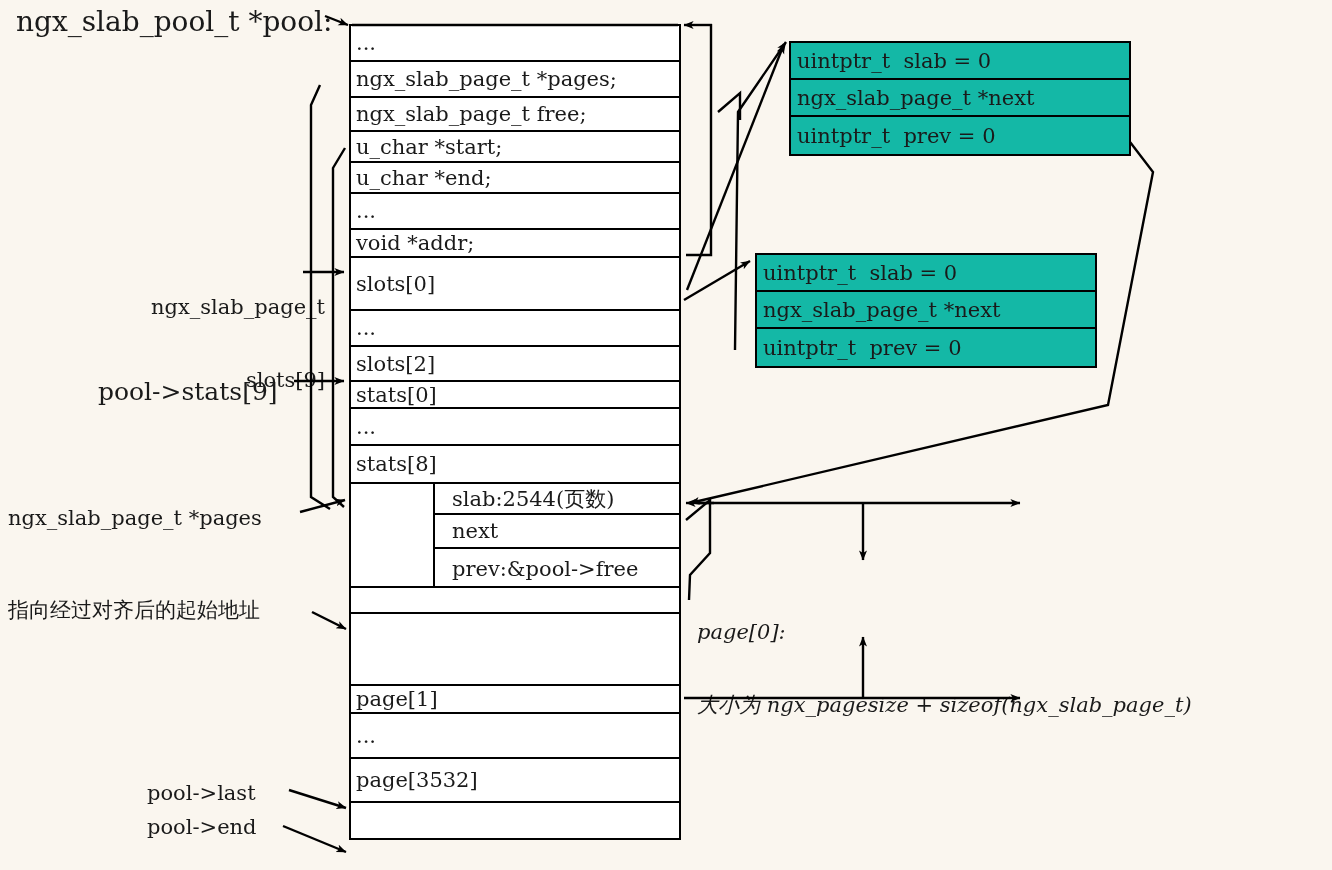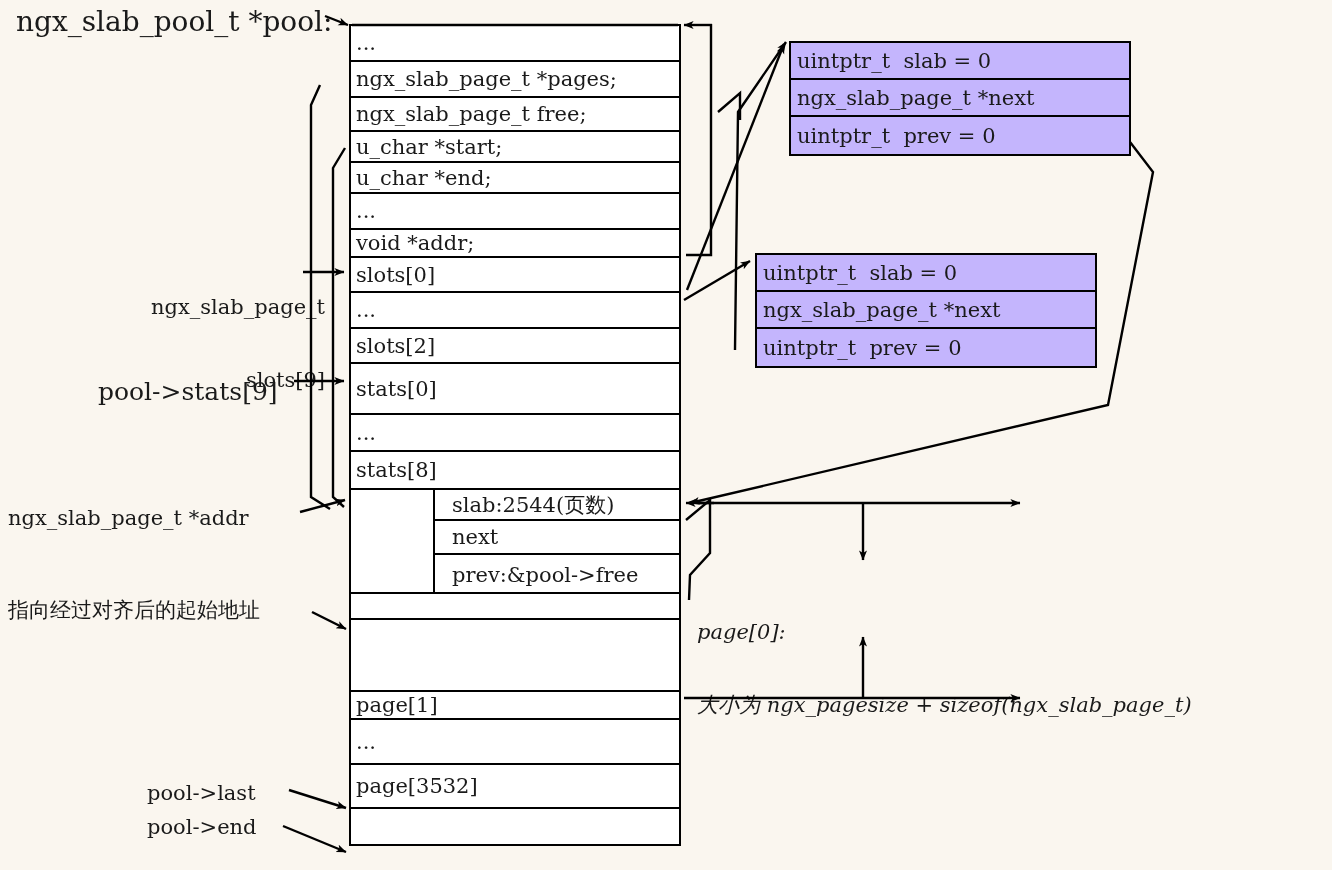--- a/index.html
+++ b/index.html
@@ -32,21 +32,21 @@
     background:#fff;
   }
   
   .page0-wrap{position:relative;box-sizing:border-box;background:#fff;border-bottom:2px solid #000;}
   .page0-sub{position:absolute;left:82px;top:0;right:0;bottom:0;border-left:2px solid #000;box-sizing:border-box;}
   .subrow{box-sizing:border-box;font-size:21px;display:flex;align-items:center;padding-left:17px;white-space:pre;border-bottom:2px solid #000;}
   .subrow.last{border-bottom:none;}
 
   
   .sbox{
-    position:absolute;border:2px solid #000;background:#c4b5fd;box-sizing:border-box;
+    position:absolute;border:2px solid #000;background:#14b8a6;box-sizing:border-box;
   }
   .sbox .srow{
     font-size:21px;display:flex;align-items:center;padding-left:6px;white-space:pre;
     border-bottom:2px solid #000;box-sizing:border-box;height:37px;
   }
   .sbox .srow.last{border-bottom:none;}
 </style>
 </head>
 <body>
 
@@ -54,45 +54,45 @@
 
   <div class="lbl" style="left:16px;top:6px;font-size:28px;">ngx_slab_pool_t *pool:</div>
 
   <div class="lbl" style="left:70px;top:247px;font-size:21px;text-align:right;width:255px;">
     <div>ngx_slab_page_t</div>
     <div>slots[9]</div>
   </div>
 
   <div class="lbl" style="left:98px;top:370px;font-size:25px;margin-top:8px;">pool-&gt;stats[9]</div>
 
-  <div class="lbl" style="left:8px;top:506px;font-size:21px;">ngx_slab_page_t *addr</div>
+  <div class="lbl" style="left:8px;top:506px;font-size:21px;">ngx_slab_page_t *pages</div>
 
   <div class="lbl" style="left:8px;top:598px;font-size:21px;font-family:'DejaVu Sans',sans-serif;">指向经过对齐后的起始地址</div>
 
   <div class="lbl" style="left:147px;top:781px;font-size:21px;">pool-&gt;last</div>
 
   <div class="lbl" style="left:147px;top:815px;font-size:21px;">pool-&gt;end</div>
 
   <div class="lbl" style="left:697px;top:572px;font-size:21px;font-style:italic;">
     <div>page[0]:</div>
     <div>大小为 ngx_pagesize + sizeof(ngx_slab_page_t)</div>
   </div>
 
   <div class="pool-table" id="poolTable">
       <div class="prow" style="height:36px">...</div>
       <div class="prow" style="height:36px">ngx_slab_page_t *pages;</div>
       <div class="prow" style="height:34px">ngx_slab_page_t free;</div>
       <div class="prow" style="height:31px">u_char *start;</div>
       <div class="prow" style="height:31px">u_char *end;</div>
       <div class="prow" style="height:36px">...</div>
       <div class="prow" style="height:28px">void *addr;</div>
-      <div class="prow" style="height:35px">slots[0]</div>
+      <div class="prow" style="height:53px">slots[0]</div>
       <div class="prow" style="height:36px">...</div>
       <div class="prow" style="height:35px">slots[2]</div>
-      <div class="prow" style="height:51px">stats[0]</div>
+      <div class="prow" style="height:27px">stats[0]</div>
       <div class="prow" style="height:37px">...</div>
       <div class="prow" style="height:38px">stats[8]</div>
       <div class="page0-wrap" style="height:104px">
         <div class="page0-sub">
           <div class="subrow" style="height:31px">slab:2544(页数)</div>
           <div class="subrow" style="height:34px">next</div>
           <div class="subrow last" style="height:39px">prev:&amp;pool-&gt;free</div>
         </div>
       </div>
       <div class="prow" style="height:26px"></div>

